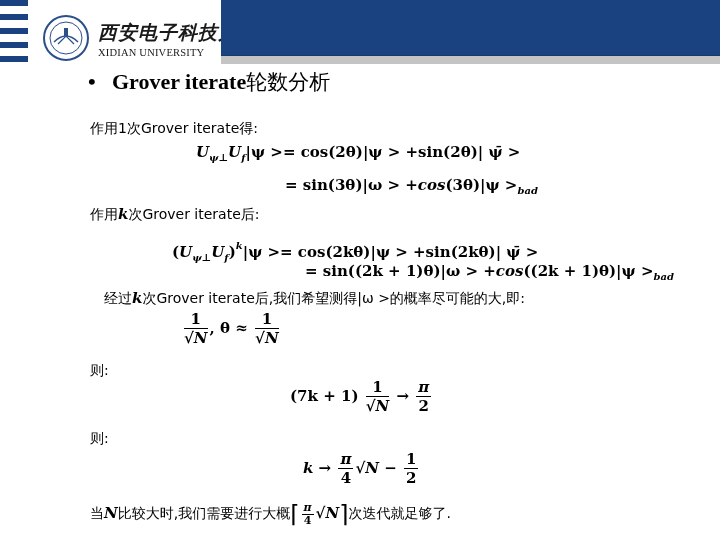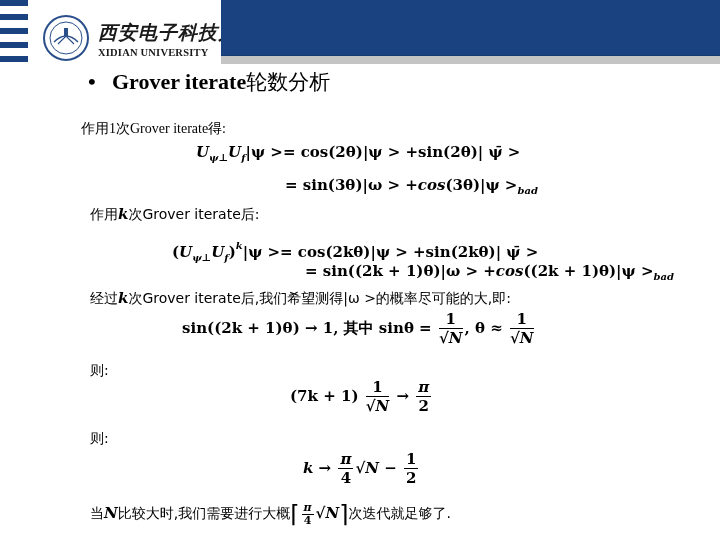--- a/index.html
+++ b/index.html
@@ -4,21 +4,21 @@
 <style>
   html, body { margin:0; padding:0; }
   body { width:720px; height:540px; position:relative; overflow:hidden; background:#ffffff;
          font-family:"Liberation Serif", "DejaVu Serif", serif; color:#000; }
   .stripes { position:absolute; left:0; top:0; width:28px; height:64px; }
   .stripe { position:absolute; left:0; width:28px; height:6px; background:#1b4280; }
   .logo-area { position:absolute; left:40px; top:12px; width:180px; height:52px; }
   .seal { position:absolute; left:2px; top:2px; width:48px; height:48px; }
   .cn-name { position:absolute; left:58px; top:8px; font-size:19px; font-style:italic; font-weight:bold;
              color:#1a1a1a; letter-spacing:1px; font-family:"DejaVu Serif", serif; white-space:nowrap; }
-  .en-name { position:absolute; left:58px; top:35px; font-size:10.5px; font-weight:bold; color:#1a1a1a;
+  .en-name { position:absolute; left:58px; top:35px; font-size:10.5px; font-weight:normal; color:#1a1a1a;
              font-family:"Liberation Serif", serif; letter-spacing:0.2px; white-space:nowrap; }
   .header-bar { position:absolute; left:221px; top:0; width:499px; height:55px; background:#1b4280;
                 border-bottom:1px solid #163a70; }
   .header-gray { position:absolute; left:221px; top:56px; width:499px; height:8px; background:#c4c4c4; }
   .title { position:absolute; left:88px; top:68px; font-size:22px; font-weight:bold; white-space:nowrap; }
   .title .bullet { display:inline-block; width:24px; }
   .title .cn { font-weight:normal; font-family:"DejaVu Sans", sans-serif; font-size:21px; }
   .line { position:absolute; white-space:nowrap; font-size:15px; }
   .math { font-family:"DejaVu Serif", serif; font-size:15px;font-weight:bold; }
   .it { font-style:italic; }
@@ -55,21 +55,21 @@
   <div class="en-name">XIDIAN UNIVERSITY</div>
 </div>
 
 <div class="header-bar"></div>
 <div class="header-gray"></div>
 
 <div class="title">
   <span class="bullet">•</span><span>Grover iterate</span><span class="cn">轮数分析</span>
 </div>
 
-<div class="line cn-text" style="left:81px; top:120px;font-family:Liberation Serif, serif;">作用1次Grover iterate得:</div>
+<div class="line cn-text" style="left:90px; top:120px;">作用1次Grover iterate得:</div>
 
 <div class="line math" style="left:196px; top:143px;">
   <span class="it">U</span><span class="sub it">ψ⊥</span><span class="it">U</span><span class="sub it">f</span><span>|ψ &gt;= cos(2θ)|ψ &gt; +sin(2θ)| ψ̄ &gt;</span>
 </div>
 
 <div class="line math" style="left:285px; top:176px;">
   <span>= sin(3θ)|ω &gt; +</span><span class="it">cos</span><span>(3θ)|ψ &gt;</span><span class="sub it">bad</span>
 </div>
 
 <div class="line cn-text" style="left:90px; top:205px;">
@@ -77,26 +77,25 @@
 </div>
 
 <div class="line math" style="left:172px; top:240px;">
   (<span class="it">U</span><span class="sub it">ψ⊥</span><span class="it">U</span><span class="sub it">f</span>)<span class="sup it">k</span><span>|ψ &gt;= cos(2kθ)|ψ &gt; +sin(2kθ)| ψ̄ &gt;</span>
 </div>
 
 <div class="line math" style="left:285px; top:262px;margin-left:20px;">
   <span>= sin((2k + 1)θ)|ω &gt; +</span><span class="it">cos</span><span>((2k + 1)θ)|ψ &gt;</span><span class="sub it">bad</span>
 </div>
 
-<div class="line cn-text" style="left:90px; top:289px;">
+<div class="line cn-text" style="left:104px; top:289px;">
   <span>经过</span><span class="it math">k</span><span>次Grover iterate后,我们希望测得|ω &gt;的概率尽可能的大,即:</span>
 </div>
 
 <div class="line math" style="left:182px; top:310px;">
-  <span>sin((2k + 1)θ) → 1, 其中 sinθ =</span>
   <span class="frac"><span class="num">1</span><span class="den it">√N</span></span><span>, θ ≈</span>
   <span class="frac"><span class="num">1</span><span class="den it">√N</span></span>
 </div>
 
 <div class="line cn-text" style="left:90px; top:362px;">则:</div>
 
 <div class="line math" style="left:290px; top:378px;">
   <span>(7k + 1)</span>
   <span class="frac"><span class="num">1</span><span class="den it">√N</span></span>
   <span>→</span>

